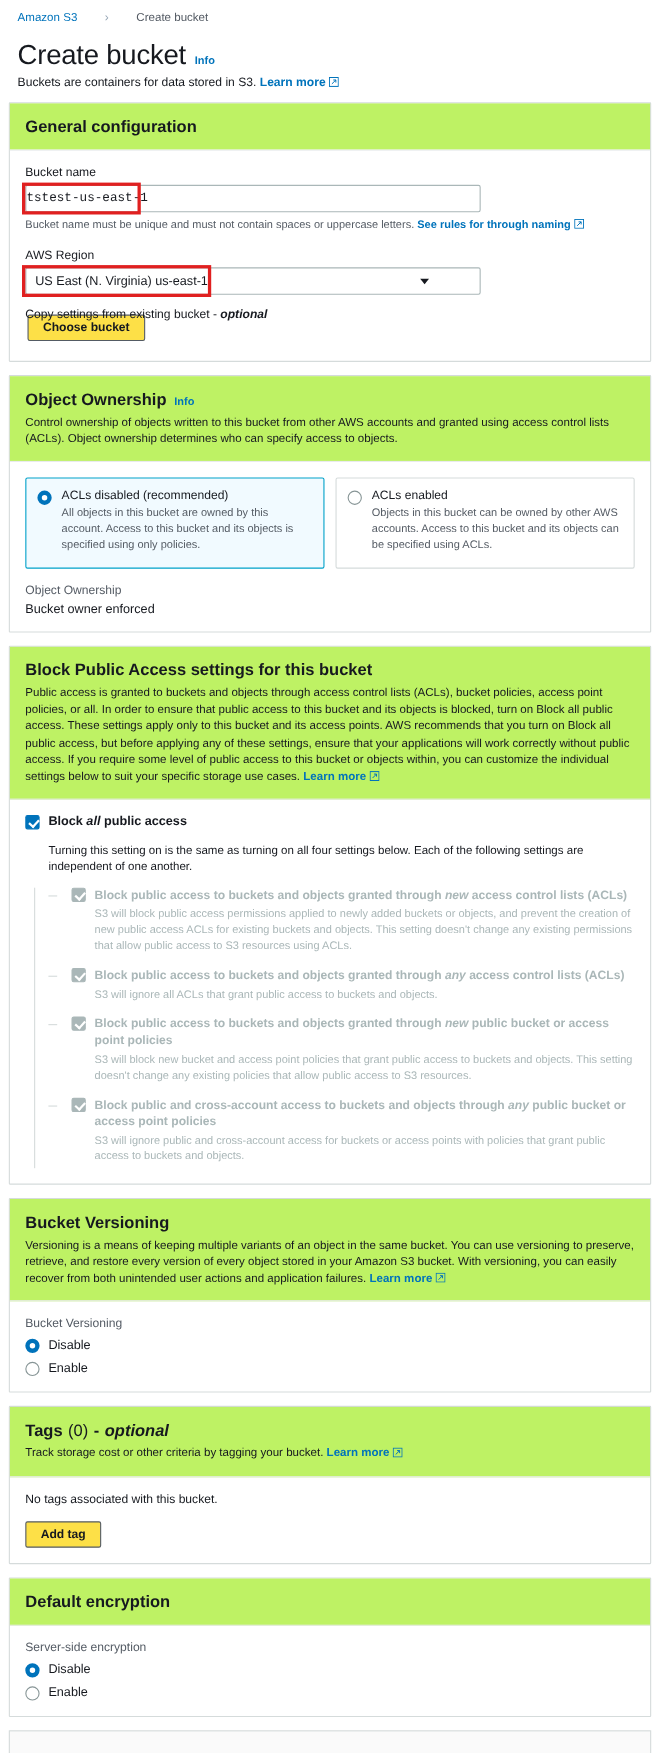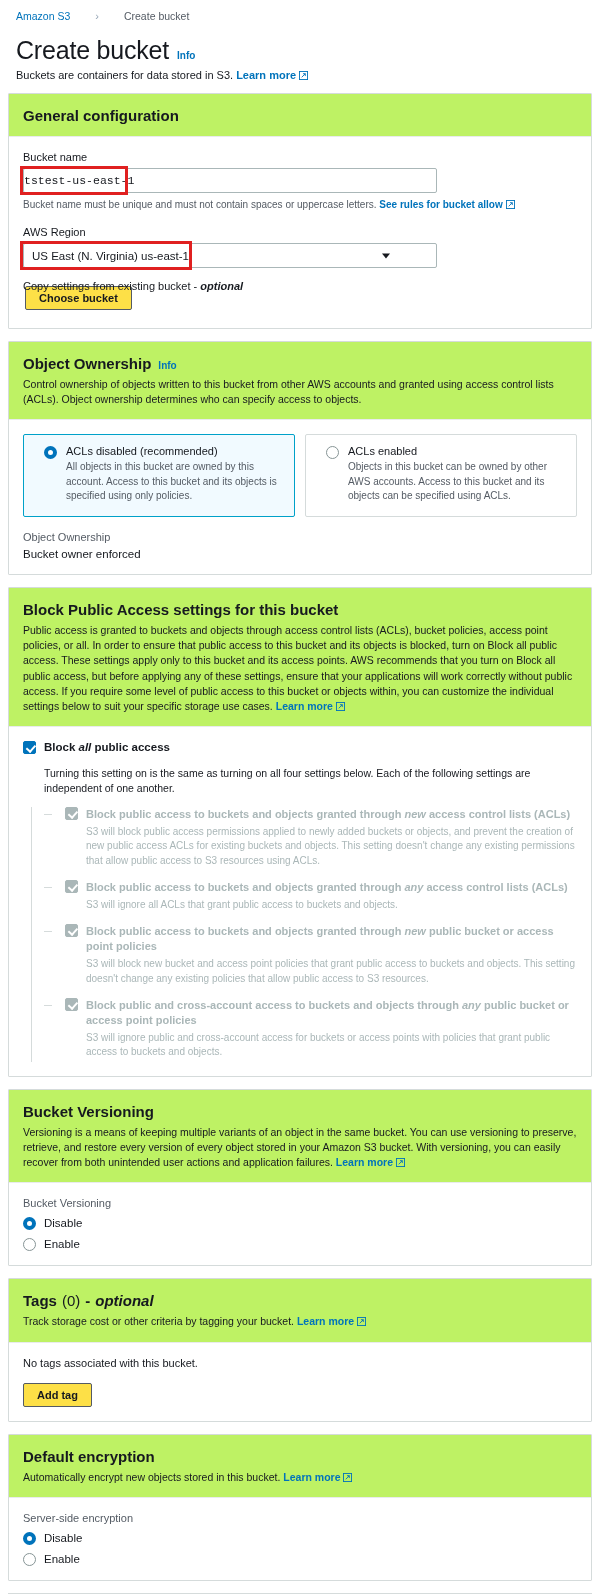--- a/index.html
+++ b/index.html
@@ -183,21 +183,21 @@
     z-index: 1;
   }
 
   
   .cards { display: flex; gap: 10px; }
   .card {
     flex: 1;
     border: 1px solid #d5dbdb;
     border-radius: 2px;
     background: #ffffff;
-    padding: 10px 11px 12px 20px;
+    padding: 10px 11px 12px 10px;
     display: flex;
     gap: 9px;
     cursor: pointer;
   }
   .card.selected {
     border-color: #00a1c9;
     background: #f1faff;
   }
   .card-title { font-size: 11px; color: #16191f; margin-bottom: 3px; }
   .card-desc { font-size: 10px; color: #545b64; line-height: 1.45; }
@@ -341,21 +341,21 @@
     </div>
     <div class="panel-body" style="border-top:1px solid #e9ebed;">
 
       <div class="field-label">Bucket name</div>
       <div style="position:relative;">
         <input class="text-input" value="tstest-us-east-1" style="">
         <div class="annot" style="left:-3px; top:-2px; width:108px; height:29px;"></div>
       </div>
       <div class="hint">
         <span>Bucket name must be unique and must not contain spaces or uppercase letters.</span>
-        <a class="lnk">See rules for bucket allow</a><span class="ext"><svg viewBox="0 0 10 10">
+        <a class="lnk">See rules for through naming</a><span class="ext"><svg viewBox="0 0 10 10">
               <rect x="0.5" y="0.5" width="9" height="9" fill="none" stroke="#0073bb"></rect>
               <path d="M3 7 L7 3 M4.4 3 L7 3 L7 5.6" stroke="#0073bb" fill="none" stroke-width="1"></path>
             </svg></span>
       </div>
 
       <div class="field-label" style="margin-top:14px;">AWS Region</div>
       <div class="select-wrap">
         <div class="select-box">US East (N. Virginia) us-east-1</div>
         <span class="select-caret"></span>
         <div class="annot" style="left:-3px; top:-2px; width:172px; height:29px;"></div>
@@ -498,27 +498,20 @@
     </div>
     <div class="panel-body">
       <div style="font-size:11px;color:#16191f;">No tags associated with this bucket.</div>
       <button class="btn" style="margin-top:14px;">Add tag</button>
     </div>
   </div>
 
   <div class="panel">
     <div class="panel-head">
       <h2 class="panel-title">Default encryption</h2>
-      <div class="panel-desc">
-        <span>Automatically encrypt new objects stored in this bucket.</span>
-        <a class="lnk">Learn more</a><span class="ext"><svg viewBox="0 0 10 10">
-              <rect x="0.5" y="0.5" width="9" height="9" fill="none" stroke="#0073bb"></rect>
-              <path d="M3 7 L7 3 M4.4 3 L7 3 L7 5.6" stroke="#0073bb" fill="none" stroke-width="1"></path>
-            </svg></span>
-      </div>
     </div>
     <div class="panel-body">
       <div class="subsection-label">Server-side encryption</div>
       <div class="radio-row">
         <span class="radio on"></span>
         <span class="lab">Disable</span>
       </div>
       <div class="radio-row">
         <span class="radio"></span>
         <span class="lab">Enable</span>

